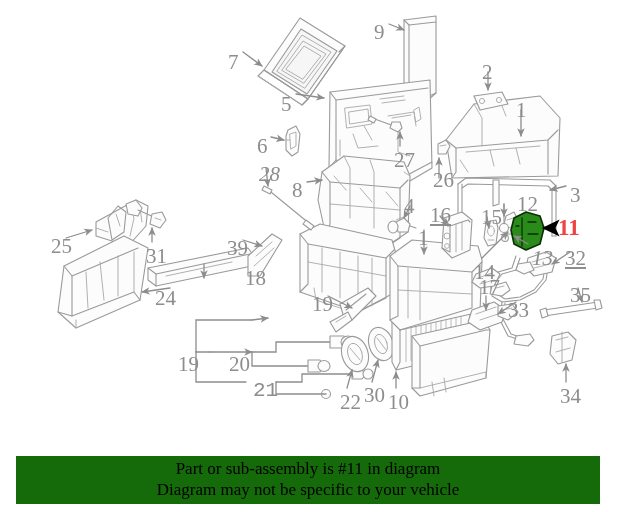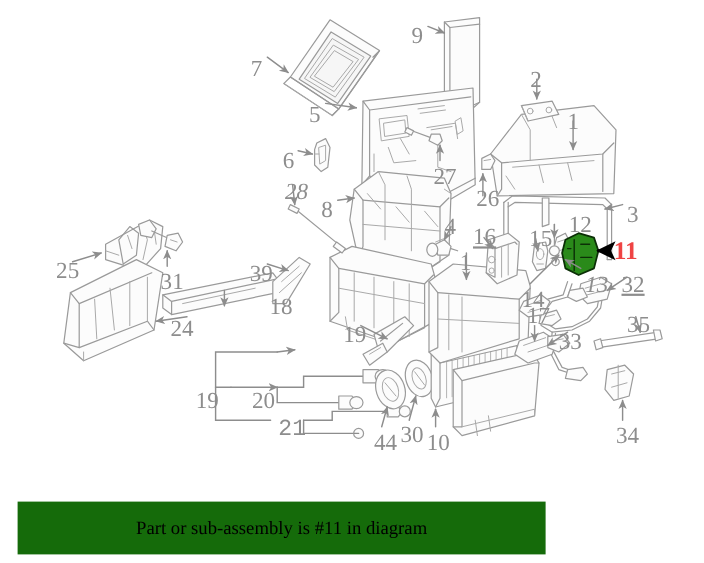--- a/index.html
+++ b/index.html
@@ -50,21 +50,21 @@
   .callout.highlight {
     color: #ef4444;
     font-weight: bold;
     font-size: 23px;
   }
 
   #footer-banner {
     position: absolute;
     left: 16px;
     top: 456px;
-    width: 480px;
+    width: 584px;
     height: 48px;
     background: #156b0a;
     display: flex;
     flex-direction: column;
     align-items: center;
     justify-content: center;
   }
   #footer-banner .banner-line {
     font-family: "Liberation Serif", serif;
     font-size: 17px;
@@ -493,27 +493,28 @@
     <div class="callout" style="left:178px; top:354px;">19</div>
     <div class="callout" style="left:229px; top:354px;">20</div>
     <div class="callout" style="left:253px; top:380px;font-family:Liberation Mono, monospace;">21</div>
     <div class="callout" style="left:227px; top:238px;">39</div>
     <div class="callout" style="left:312px; top:294px;">19</div>
     <div class="callout" style="left:155px; top:288px;">24</div>
     <div class="callout" style="left:51px;  top:236px;">25</div>
     <div class="callout" style="left:433px; top:170px;">26</div>
     <div class="callout" style="left:394px; top:150px;">27</div>
     <div class="callout" style="left:259px; top:164px;font-style:italic;">28</div>
-    <div class="callout" style="left:340px; top:392px;">44</div>
+    <div class="callout" style="left:340px; top:392px;">22</div>
     <div class="callout" style="left:364px; top:385px;">30</div>
     <div class="callout" style="left:146px; top:246px;">31</div>
     <div class="callout" style="left:565px; top:248px;text-decoration:underline;">32</div>
     <div class="callout" style="left:508px; top:300px;">33</div>
     <div class="callout" style="left:560px; top:386px;">34</div>
     <div class="callout" style="left:570px; top:285px;font-family:Liberation Serif, serif;">35</div>
     <div class="callout" style="left:418px; top:228px;">1</div>
   </div>
 
   <div id="footer-banner">
     <div class="banner-line">Part or sub-assembly is #11 in diagram</div>
+    <div class="banner-line">Diagram may not be specific to your vehicle</div>
   </div>
 
 </div>
 
 </body></html>

